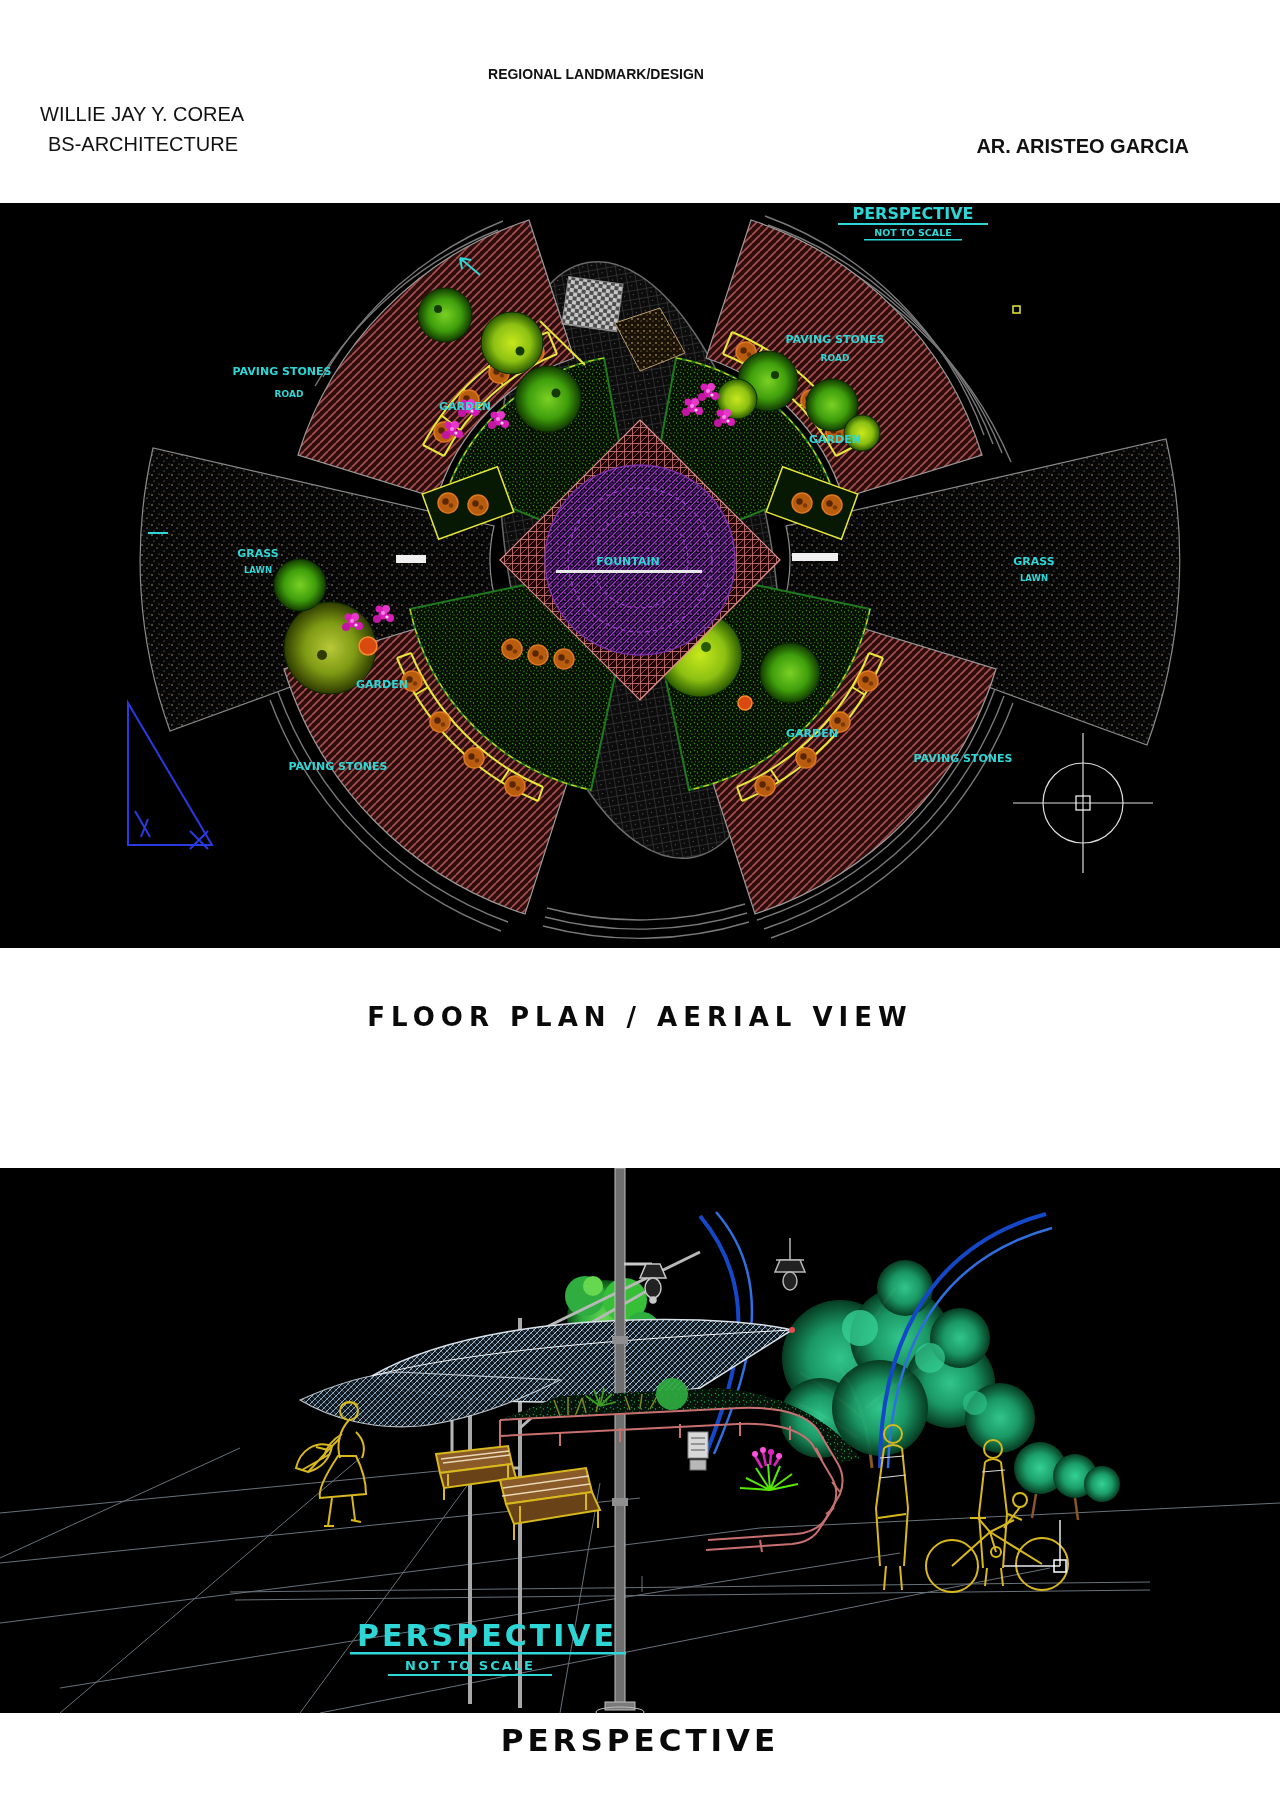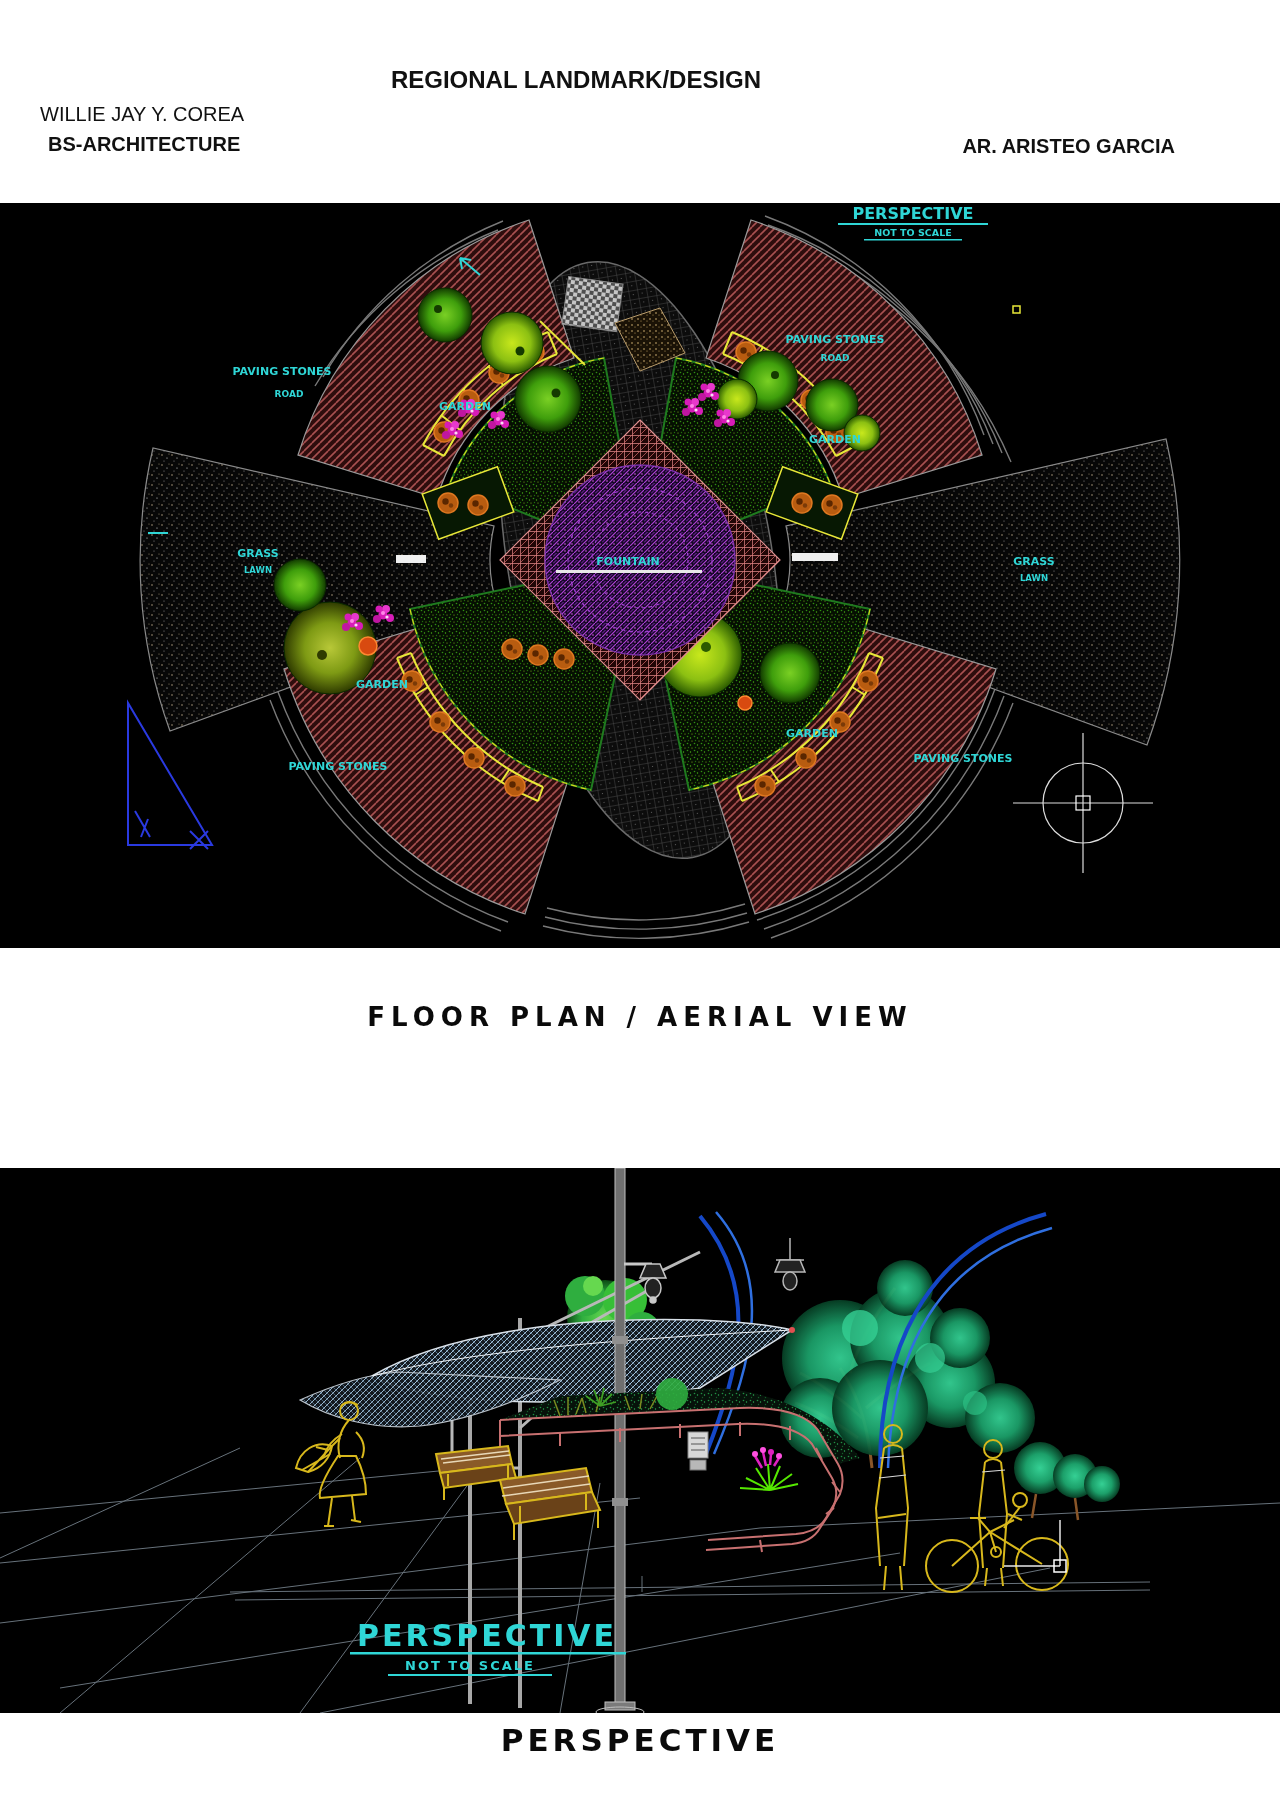--- a/index.html
+++ b/index.html
@@ -1,22 +1,22 @@
 <!DOCTYPE html>
 <html><head>
 <meta charset="utf-8">
 <style>
   html,body{margin:0;padding:0;background:#fff;}
   .page{position:relative;width:1280px;height:1811px;background:#fff;overflow:hidden;
         font-family:"Liberation Sans",sans-serif;}
   .hdr-title{position:absolute;top:66px;left:0;width:1152px;text-align:center;
-        font-size:24px;font-weight:bold;color:#111;}
+        font-size:14px;font-weight:bold;color:#111;padding-left:20px;}
   .hdr-name{position:absolute;top:103px;left:40px;font-size:20px;font-weight:normal;color:#111;}
-  .hdr-course{position:absolute;top:133px;left:48px;font-size:20px;font-weight:bold;color:#111;}
-  .hdr-prof{position:absolute;top:135px;right:105px;font-size:20px;font-weight:bold;color:#111;}
+  .hdr-course{position:absolute;top:133px;left:48px;font-size:20px;font-weight:normal;color:#111;}
+  .hdr-prof{position:absolute;top:135px;right:91px;font-size:20px;font-weight:bold;color:#111;}
   .fig{position:absolute;left:0;width:1280px;line-height:0;margin:0;}
   #fig-plan{top:203px;height:745px;}
   #fig-persp{top:1168px;height:545px;}
   .caption{position:absolute;left:0;width:1280px;text-align:center;color:#0a0a0a;
         font-family:"DejaVu Sans",sans-serif;font-weight:bold;}
   #cap-plan{top:1002px;font-size:26px;letter-spacing:6px;}
   #cap-persp{top:1722px;font-size:31px;letter-spacing:4px;}
   svg text{font-family:"DejaVu Sans",sans-serif;font-weight:bold;}
 </style>
 </head>

